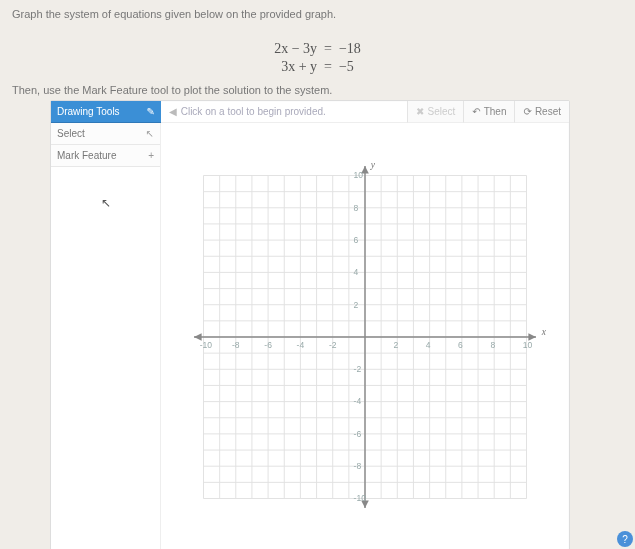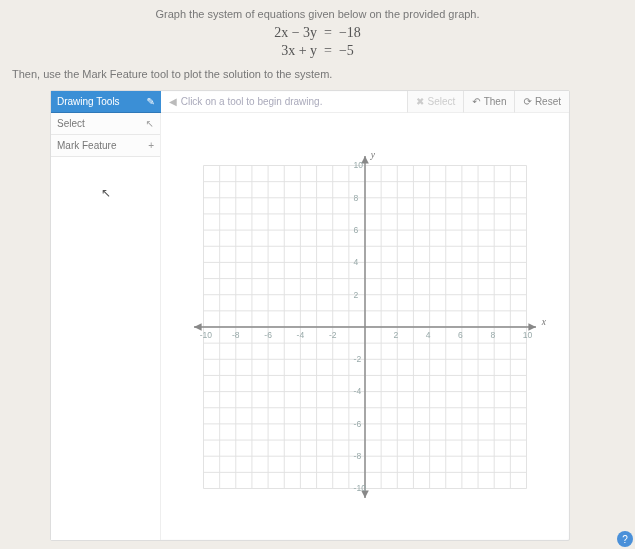--- a/index.html
+++ b/index.html
@@ -6,31 +6,31 @@
   body {
     width: 635px;
     height: 549px;
     background: #f0ede8;
     font-family: Arial, sans-serif;
     font-size: 11px;
     color: #666;
     padding: 8px 12px;
     position: relative;
   }
-  .prompt { color: #777; margin-bottom: 4px; text-align: center; }
+  .prompt { color: #777; margin-bottom: 20px; }
   .equations {
     text-align: center;
     font-family: Liberation Serif, serif;
     font-size: 14px;
     color: #555;
     line-height: 1.3;
     margin-bottom: 8px;
   }
   .eq-row { display: inline-block; }
-  .instruction { color: #777; margin-bottom: 10px; }
+  .instruction { color: #777; margin-bottom: 4px; }
   .panel {
     background: #fff;
     border: 1px solid #ddd;
     border-radius: 2px;
     width: 520px;
     margin-left: 38px;
     height: 451px;
     position: relative;
     box-shadow: inset 0 0 2px rgba(0,0,0,0.05);
   }
@@ -158,21 +158,21 @@
 <div class="instruction">Then, use the Mark Feature tool to plot the solution to the system.</div>
 
 <div class="panel">
   <div class="toolbar-row">
     <div class="tools-header">
       <span>Drawing Tools</span>
       <span class="ic">✎</span>
     </div>
     <div class="hint-bar">
       <span class="arrow">◀</span>
-      <span>Click on a tool to begin drawing.</span>
+      <span>Click on a tool to begin provided.</span>
     </div>
     <div class="right-buttons">
       <div class="rb disabled">
         <span class="ic">✖</span>
         <span>Select</span>
       </div>
       <div class="rb">
         <span class="ic">↶</span>
         <span>Then</span>
       </div>

